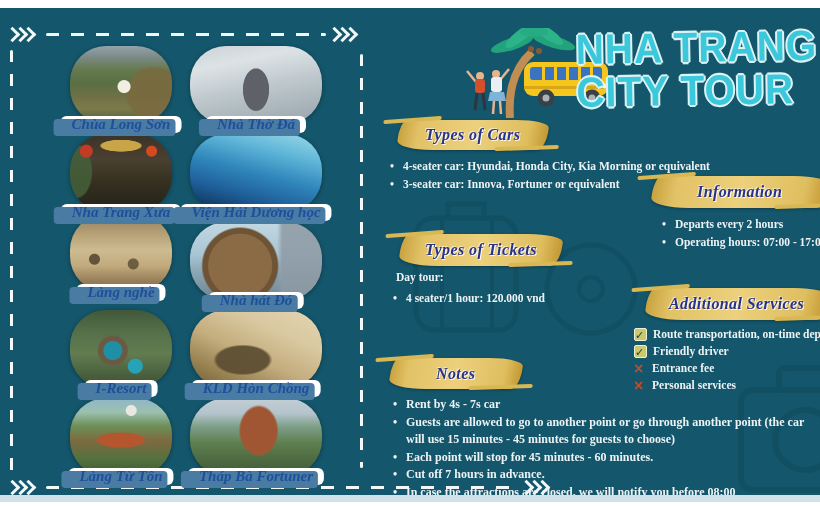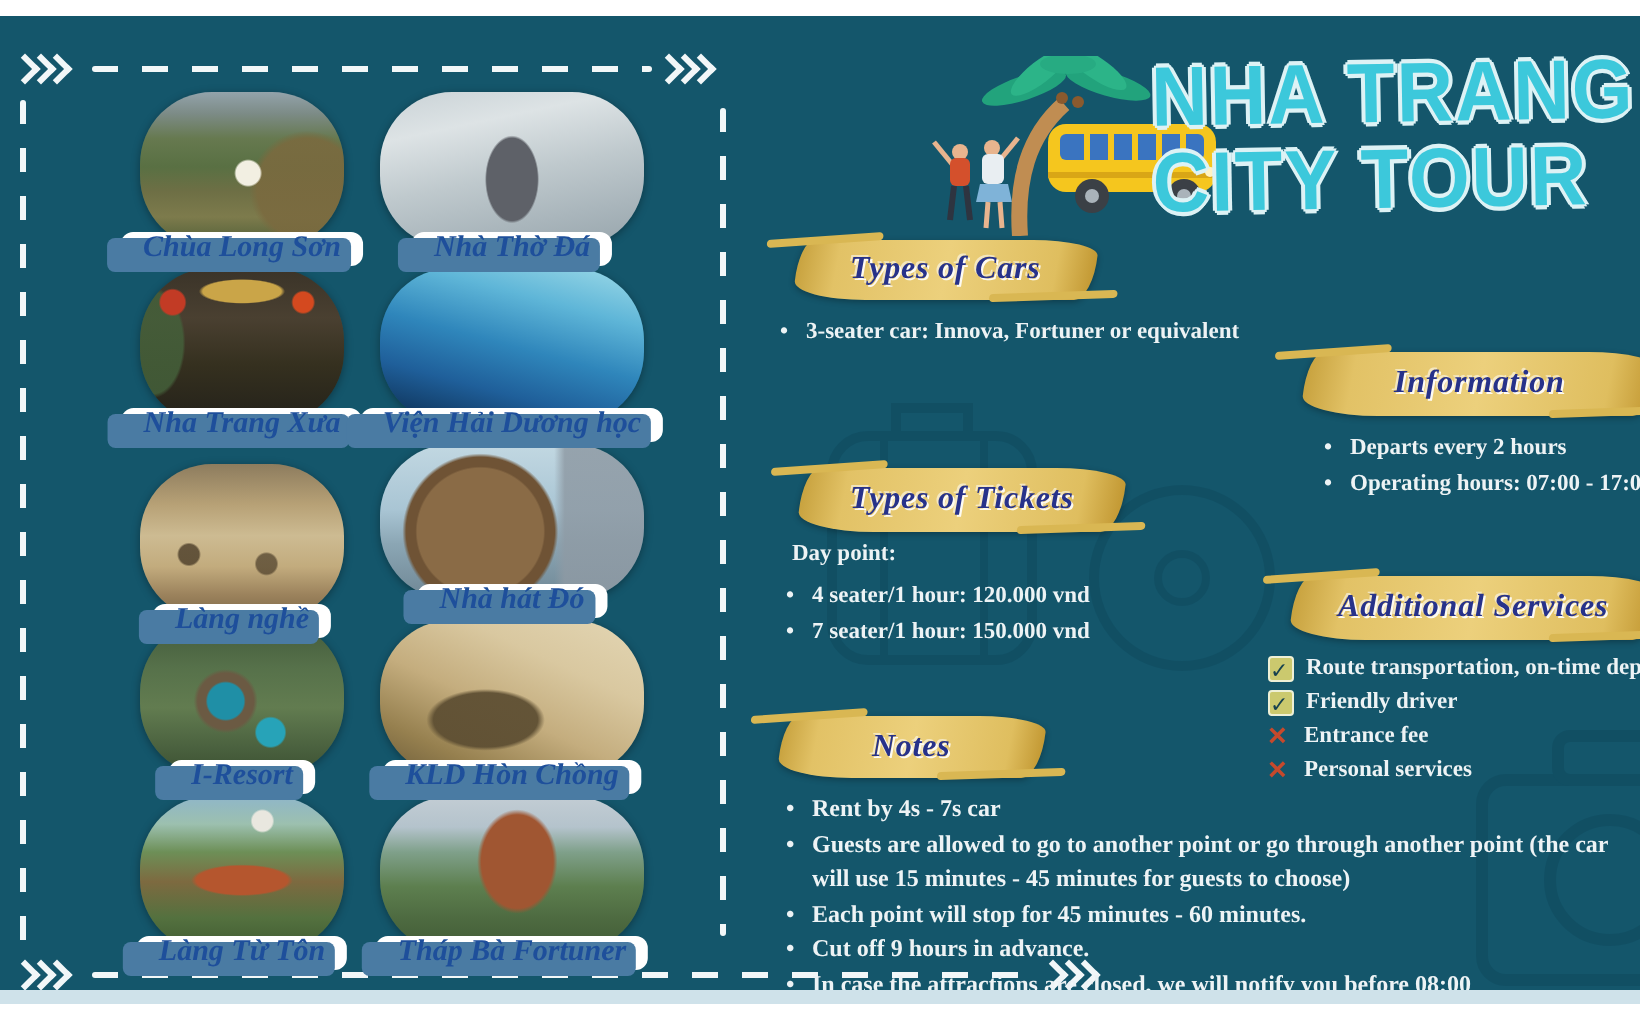--- a/index.html
+++ b/index.html
@@ -145,21 +145,21 @@
     </div>
 
   <div class="card" style="left:70px;top:38px;width:102px;height:78px;">
     <div class="photo p1"></div>
     <div class="plate">Chùa Long Sơn</div>
   </div>
   <div class="card" style="left:70px;top:126px;width:102px;height:78px;">
     <div class="photo p3"></div>
     <div class="plate">Nha Trang Xưa</div>
   </div>
-  <div class="card" style="left:70px;top:224px;width:102px;height:78px;text-align:center;">
+  <div class="card" style="left:70px;top:206px;width:102px;height:78px;text-align:center;">
     <div class="photo p5"></div>
     <div class="plate">Làng nghề</div>
   </div>
   <div class="card" style="left:70px;top:302px;width:102px;height:78px;">
     <div class="photo p7"></div>
     <div class="plate">I-Resort</div>
   </div>
   <div class="card" style="left:70px;top:390px;width:102px;height:78px;">
     <div class="photo p9"></div>
     <div class="plate">Làng Từ Tôn</div>
@@ -227,38 +227,38 @@
 
   <div class="title">
     <div>NHA TRANG</div>
     <div>CITY TOUR</div>
   </div>
 
   <div class="brush" style="left:398px;top:112px;width:150px;height:30px;">
     <span>Types of Cars</span>
   </div>
   <ul class="blist" style="left:388px;top:149px;">
+    <li>4-seater car: Hyundai, Honda City, Kia Morning or equivalent</li>
     <li>3-seater car: Innova, Fortuner or equivalent</li>
   </ul>
 
   <div class="brush" style="left:652px;top:168px;width:176px;height:32px;">
     <span>Information</span>
   </div>
   <ul class="blist" style="left:660px;top:207px;">
     <li>Departs every 2 hours</li>
     <li>Operating hours: 07:00 - 17:00</li>
   </ul>
 
   <div class="brush" style="left:400px;top:226px;width:162px;height:32px;">
     <span>Types of Tickets</span>
   </div>
-  <div class="intro" style="left:396px;top:263px;">Day point:</div>
+  <div class="intro" style="left:396px;top:263px;">Day tour:</div>
   <ul class="blist" style="left:391px;top:281px;">
     <li>4 seater/1 hour: 120.000 vnd</li>
-    <li>7 seater/1 hour: 150.000 vnd</li>
   </ul>
 
   <div class="brush" style="left:646px;top:280px;width:182px;height:32px;">
     <span>Additional Services</span>
   </div>
   <ul class="svc" style="left:634px;top:318px;">
     <li>
       <span class="chk"></span>
       <span>Route transportation, on-time departure</span>
     </li>
@@ -276,19 +276,19 @@
     </li>
   </ul>
 
   <div class="brush" style="left:390px;top:350px;width:132px;height:31px;">
     <span>Notes</span>
   </div>
   <ul class="notes-list" style="left:390px;top:388px;">
     <li>Rent by 4s - 7s car</li>
     <li>Guests are allowed to go to another point or go through another point (the car will use 15 minutes - 45 minutes for guests to choose)</li>
     <li>Each point will stop for 45 minutes - 60 minutes.</li>
-    <li>Cut off 9 hours in advance.</li>
+    <li>Cut off 7 hours in advance.</li>
     <li>In case the attractions are closed, we will notify you before 08:00</li>
   </ul>
 
 </div>
 
 <div class="bottom-strip"></div>
 
 </body></html>

